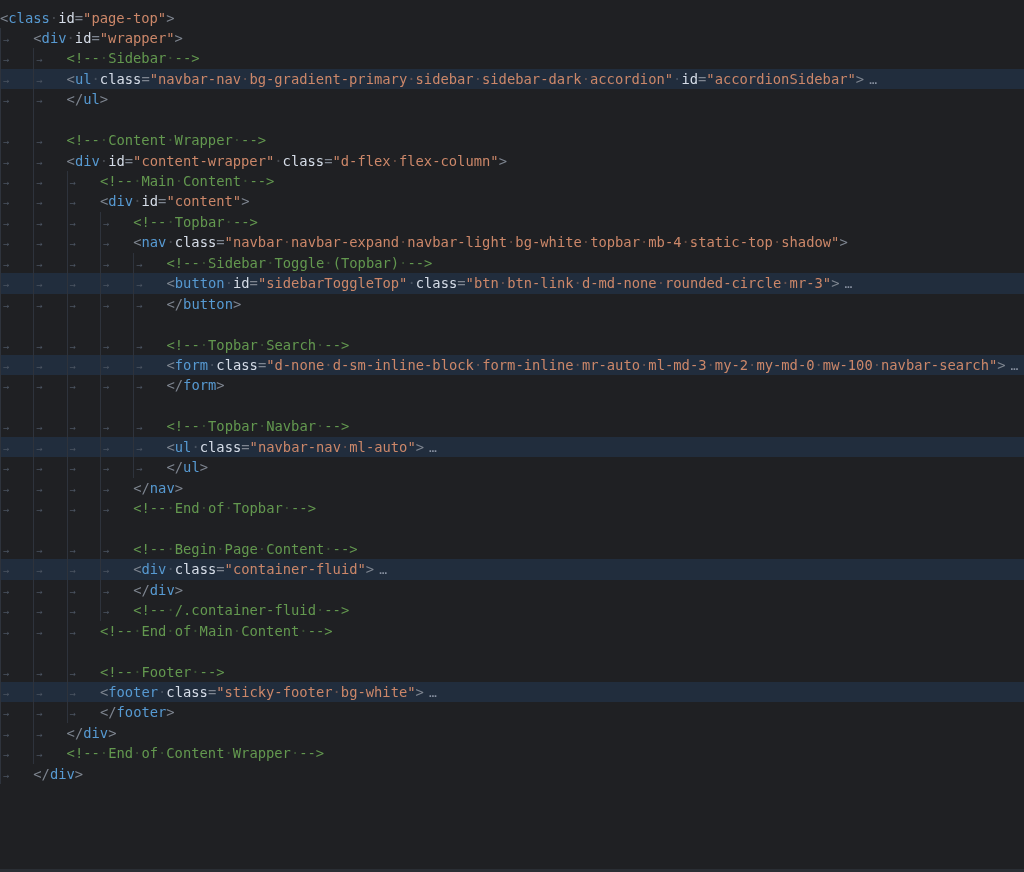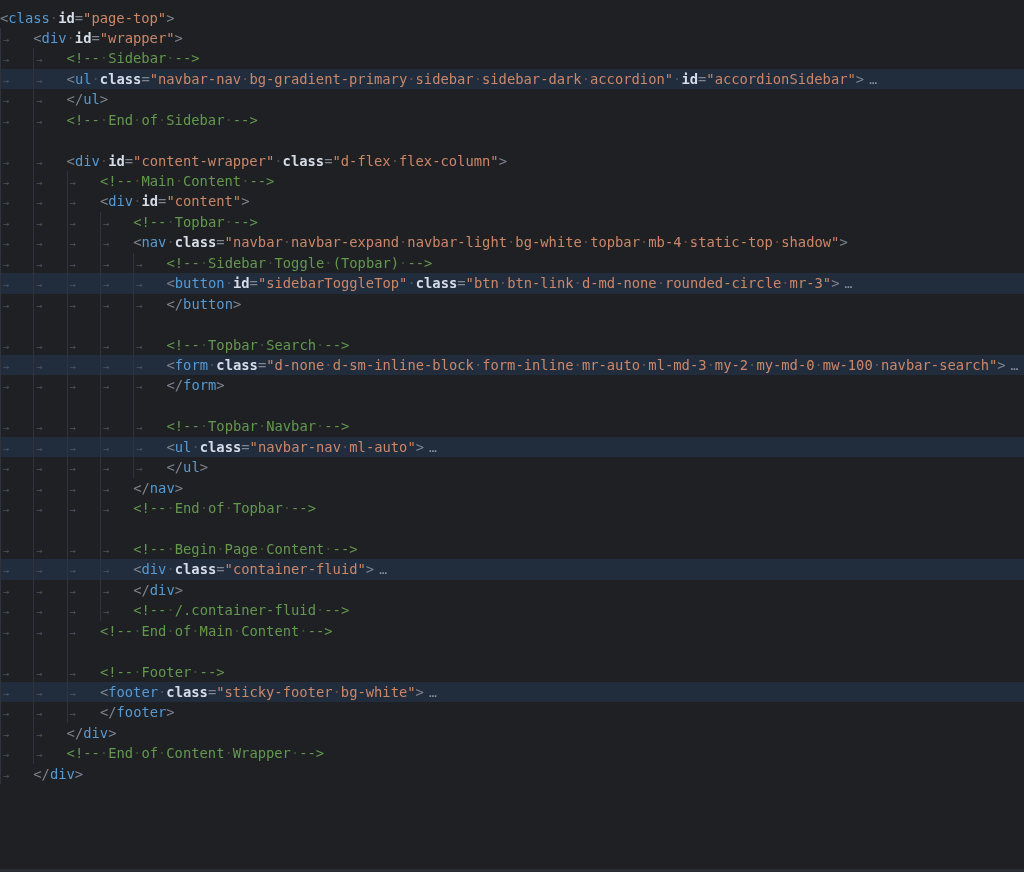--- a/index.html
+++ b/index.html
@@ -23,21 +23,21 @@
     box-shadow: inset 1px 0 0 var(--guide,#2e333c);
     padding:0; box-sizing:border-box;
   }
   .arr {
     color:var(--arrow,#4c5562);
     font-size:10.5px;
     padding-left:3px;
   }
   .tok-p { color:var(--punct,#7e8590); }
   .tok-t { color:var(--tag,#579ad2); }
-  .tok-a { color:var(--attr,#d6dde8); font-weight:bold; }
+  .tok-a { color:var(--attr,#d6dde8); font-weight:normal; }
   .tok-s { color:var(--string,#cc8769); }
   .tok-c { color:var(--comment,#63984f); }
   .ws { opacity:0.42; }
   .fold {
     color:var(--fold,#8891a1);
     margin-left:5px; letter-spacing:1px; font-size:13px;
     cursor:pointer;
   }
   #bottom-strip {
     position:absolute; left:0; bottom:0; width:1024px; height:3px;
@@ -46,22 +46,22 @@
 </style>
 </head>
 <body style="background: rgb(31, 32, 35); --hl-bg: #212d3d; --guide: #2e333c; --arrow: #4c5562; --punct: #7e8590; --tag: #579ad2; --attr: #d6dde8; --string: #cc8769; --comment: #63984f; --fold: #8891a1;">
 
 <div id="editor">
     <div class="line"><span class="tok-p">&lt;</span><span class="tok-t">class</span><span class="tok-p"><span class="ws">·</span></span><span class="tok-a">id</span><span class="tok-p">=</span><span class="tok-s">"page-top"</span><span class="tok-p">&gt;</span></div>
     <div class="line"><span class="ind"><span class="arr">→</span></span><span class="tok-p">&lt;</span><span class="tok-t">div</span><span class="tok-p"><span class="ws">·</span></span><span class="tok-a">id</span><span class="tok-p">=</span><span class="tok-s">"wrapper"</span><span class="tok-p">&gt;</span></div>
     <div class="line"><span class="ind"><span class="arr">→</span></span><span class="ind"><span class="arr">→</span></span><span class="tok-c">&lt;!--<span class="ws">·</span>Sidebar<span class="ws">·</span>--&gt;</span></div>
     <div class="line hl"><span class="ind"><span class="arr">→</span></span><span class="ind"><span class="arr">→</span></span><span class="tok-p">&lt;</span><span class="tok-t">ul</span><span class="tok-p"><span class="ws">·</span></span><span class="tok-a">class</span><span class="tok-p">=</span><span class="tok-s">"navbar-nav<span class="ws">·</span>bg-gradient-primary<span class="ws">·</span>sidebar<span class="ws">·</span>sidebar-dark<span class="ws">·</span>accordion"</span><span class="tok-p"><span class="ws">·</span></span><span class="tok-a">id</span><span class="tok-p">=</span><span class="tok-s">"accordionSidebar"</span><span class="tok-p">&gt;</span><span class="fold">…</span></div>
     <div class="line"><span class="ind"><span class="arr">→</span></span><span class="ind"><span class="arr">→</span></span><span class="tok-p">&lt;/</span><span class="tok-t">ul</span><span class="tok-p">&gt;</span></div>
-    <div class="line"><span class="ind"><span class="arr">→</span></span><span class="ind"><span class="arr">→</span></span><span class="tok-c">&lt;!--<span class="ws">·</span>End<span class="ws">·</span>of<span class="ws">·</span>Sidebar<span class="ws">·</span>--&gt;</span></div>
     <div class="line"><span class="ind"></span><span class="ind"></span></div>
+    <div class="line"><span class="ind"><span class="arr">→</span></span><span class="ind"><span class="arr">→</span></span><span class="tok-c">&lt;!--<span class="ws">·</span>Content<span class="ws">·</span>Wrapper<span class="ws">·</span>--&gt;</span></div>
     <div class="line"><span class="ind"><span class="arr">→</span></span><span class="ind"><span class="arr">→</span></span><span class="tok-p">&lt;</span><span class="tok-t">div</span><span class="tok-p"><span class="ws">·</span></span><span class="tok-a">id</span><span class="tok-p">=</span><span class="tok-s">"content-wrapper"</span><span class="tok-p"><span class="ws">·</span></span><span class="tok-a">class</span><span class="tok-p">=</span><span class="tok-s">"d-flex<span class="ws">·</span>flex-column"</span><span class="tok-p">&gt;</span></div>
     <div class="line"><span class="ind"><span class="arr">→</span></span><span class="ind"><span class="arr">→</span></span><span class="ind"><span class="arr">→</span></span><span class="tok-c">&lt;!--<span class="ws">·</span>Main<span class="ws">·</span>Content<span class="ws">·</span>--&gt;</span></div>
     <div class="line"><span class="ind"><span class="arr">→</span></span><span class="ind"><span class="arr">→</span></span><span class="ind"><span class="arr">→</span></span><span class="tok-p">&lt;</span><span class="tok-t">div</span><span class="tok-p"><span class="ws">·</span></span><span class="tok-a">id</span><span class="tok-p">=</span><span class="tok-s">"content"</span><span class="tok-p">&gt;</span></div>
     <div class="line"><span class="ind"><span class="arr">→</span></span><span class="ind"><span class="arr">→</span></span><span class="ind"><span class="arr">→</span></span><span class="ind"><span class="arr">→</span></span><span class="tok-c">&lt;!--<span class="ws">·</span>Topbar<span class="ws">·</span>--&gt;</span></div>
     <div class="line"><span class="ind"><span class="arr">→</span></span><span class="ind"><span class="arr">→</span></span><span class="ind"><span class="arr">→</span></span><span class="ind"><span class="arr">→</span></span><span class="tok-p">&lt;</span><span class="tok-t">nav</span><span class="tok-p"><span class="ws">·</span></span><span class="tok-a">class</span><span class="tok-p">=</span><span class="tok-s">"navbar<span class="ws">·</span>navbar-expand<span class="ws">·</span>navbar-light<span class="ws">·</span>bg-white<span class="ws">·</span>topbar<span class="ws">·</span>mb-4<span class="ws">·</span>static-top<span class="ws">·</span>shadow"</span><span class="tok-p">&gt;</span></div>
     <div class="line"><span class="ind"><span class="arr">→</span></span><span class="ind"><span class="arr">→</span></span><span class="ind"><span class="arr">→</span></span><span class="ind"><span class="arr">→</span></span><span class="ind"><span class="arr">→</span></span><span class="tok-c">&lt;!--<span class="ws">·</span>Sidebar<span class="ws">·</span>Toggle<span class="ws">·</span>(Topbar)<span class="ws">·</span>--&gt;</span></div>
     <div class="line hl"><span class="ind"><span class="arr">→</span></span><span class="ind"><span class="arr">→</span></span><span class="ind"><span class="arr">→</span></span><span class="ind"><span class="arr">→</span></span><span class="ind"><span class="arr">→</span></span><span class="tok-p">&lt;</span><span class="tok-t">button</span><span class="tok-p"><span class="ws">·</span></span><span class="tok-a">id</span><span class="tok-p">=</span><span class="tok-s">"sidebarToggleTop"</span><span class="tok-p"><span class="ws">·</span></span><span class="tok-a">class</span><span class="tok-p">=</span><span class="tok-s">"btn<span class="ws">·</span>btn-link<span class="ws">·</span>d-md-none<span class="ws">·</span>rounded-circle<span class="ws">·</span>mr-3"</span><span class="tok-p">&gt;</span><span class="fold">…</span></div>
     <div class="line"><span class="ind"><span class="arr">→</span></span><span class="ind"><span class="arr">→</span></span><span class="ind"><span class="arr">→</span></span><span class="ind"><span class="arr">→</span></span><span class="ind"><span class="arr">→</span></span><span class="tok-p">&lt;/</span><span class="tok-t">button</span><span class="tok-p">&gt;</span></div>
     <div class="line"><span class="ind"></span><span class="ind"></span><span class="ind"></span><span class="ind"></span><span class="ind"></span></div>
     <div class="line"><span class="ind"><span class="arr">→</span></span><span class="ind"><span class="arr">→</span></span><span class="ind"><span class="arr">→</span></span><span class="ind"><span class="arr">→</span></span><span class="ind"><span class="arr">→</span></span><span class="tok-c">&lt;!--<span class="ws">·</span>Topbar<span class="ws">·</span>Search<span class="ws">·</span>--&gt;</span></div>

